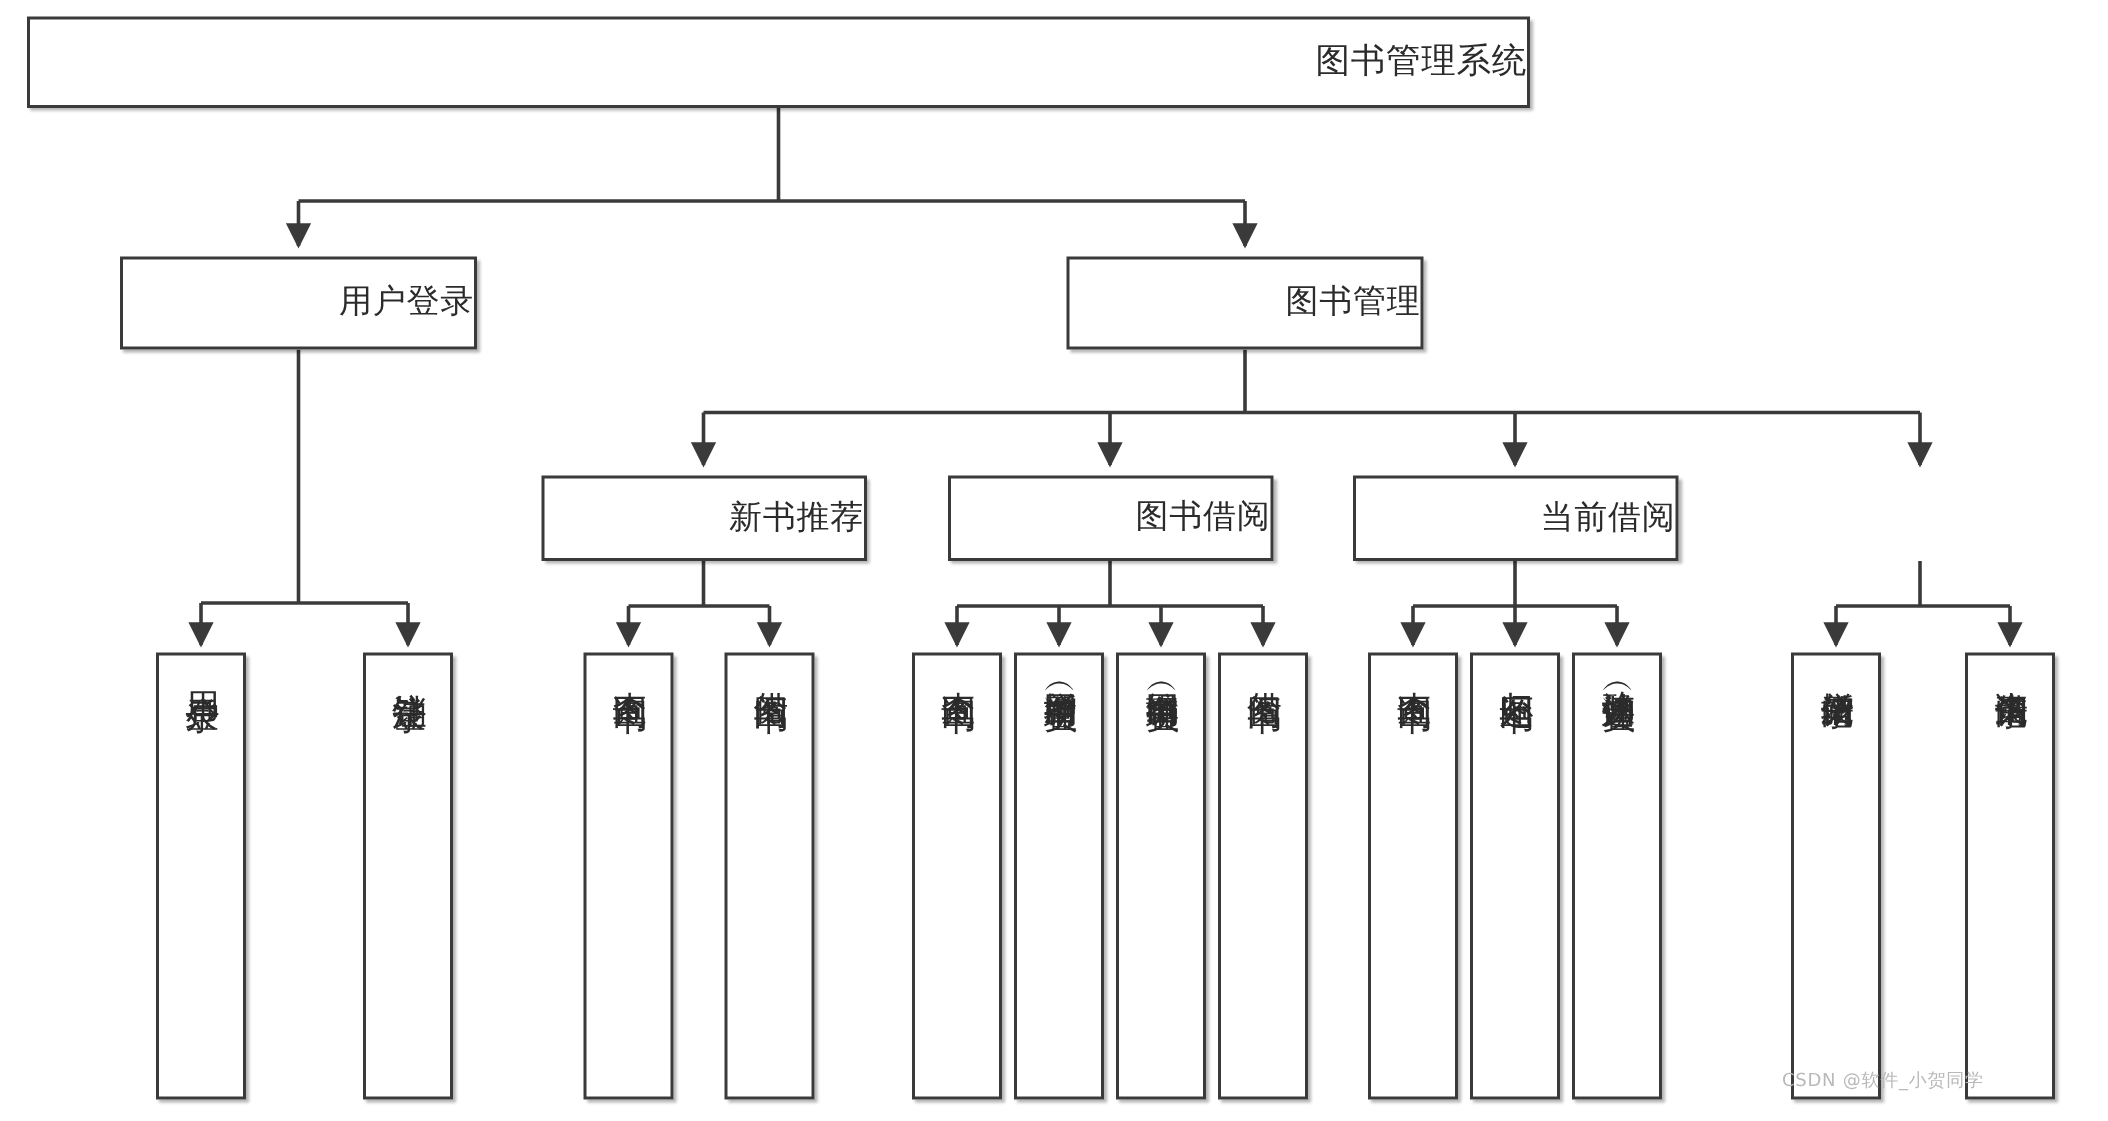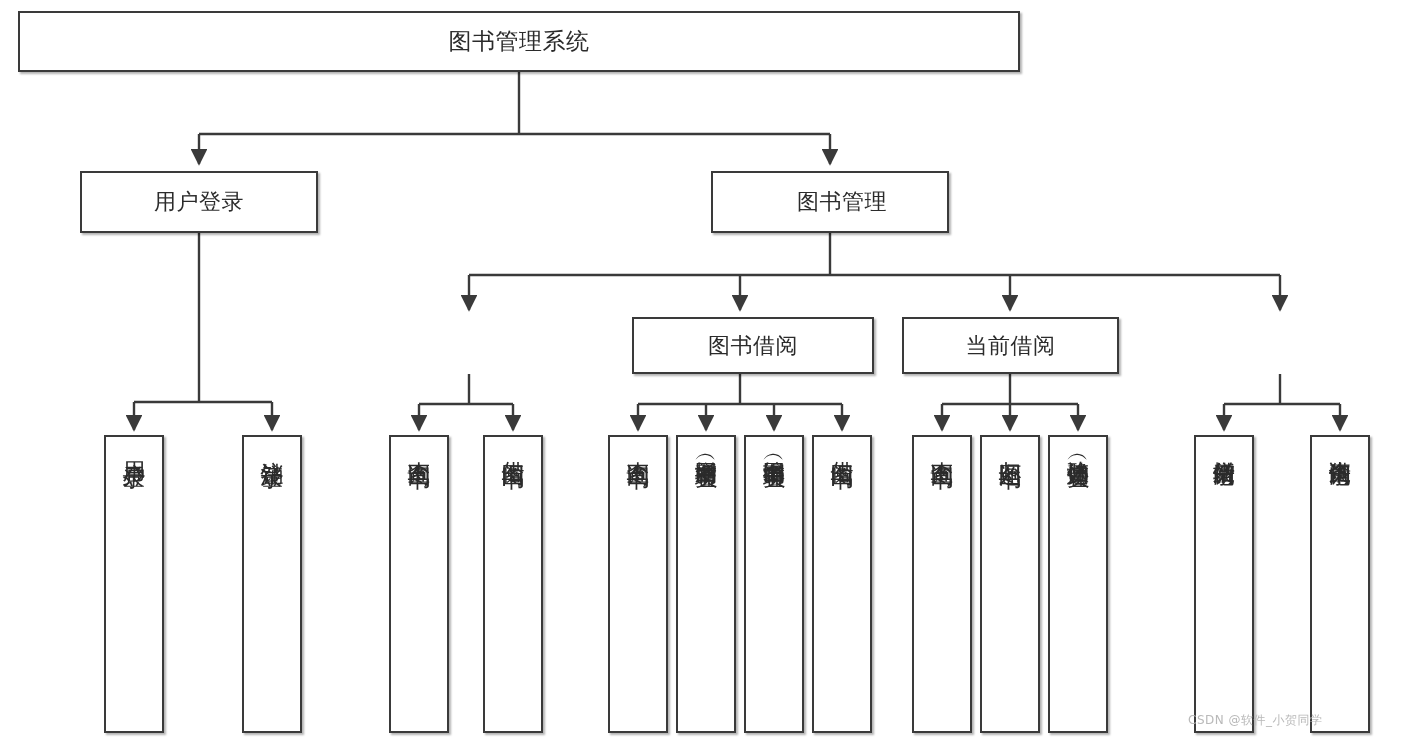--- a/index.html
+++ b/index.html
@@ -27,21 +27,21 @@
     pointer-events: none;
   }
   .node {
     position: absolute;
     box-sizing: border-box;
     background: #ffffff;
     border: 2px solid #3a3a3a;
     box-shadow: 2px 2px 2px rgba(0,0,0,0.30);
     display: flex;
     align-items: center;
-    justify-content: center;
+    justify-content: flex-end;
     color: #2b2b2b;
   }
   .node-label {
     display: block;
     text-align: center;
     line-height: 1.18;
     white-space: pre;
   }
   
   .node.horiz .node-label {
@@ -140,22 +140,25 @@
   </div>
 
   <div class="node horiz" style="left:80px; top:171px; width:238px; height:62px;">
     <span class="node-label">用户登录</span>
   </div>
 
   <div class="node horiz" style="left:711px; top:171px; width:238px; height:62px;padding-left:24px;">
     <span class="node-label">图书管理</span>
   </div>
 
-
-  <div class="node horiz" style="left:632px; top:317px; width:242px; height:57px;">
+  <div class="node horiz" style="left:361px; top:317px; width:217px; height:57px;">
+    <span class="node-label">新书推荐</span>
+  </div>
+
+  <div class="node horiz" style="left:632px; top:317px; width:217px; height:57px;font-family:Liberation Mono, monospace;">
     <span class="node-label">图书借阅</span>
   </div>
 
   <div class="node horiz" style="left:902px; top:317px; width:217px; height:57px;">
     <span class="node-label">当前借阅</span>
   </div>
 
 
   <div class="node vert" style="left:104px; top:435px; width:60px; height:298px;">
     <span class="node-label">用户登录</span>

